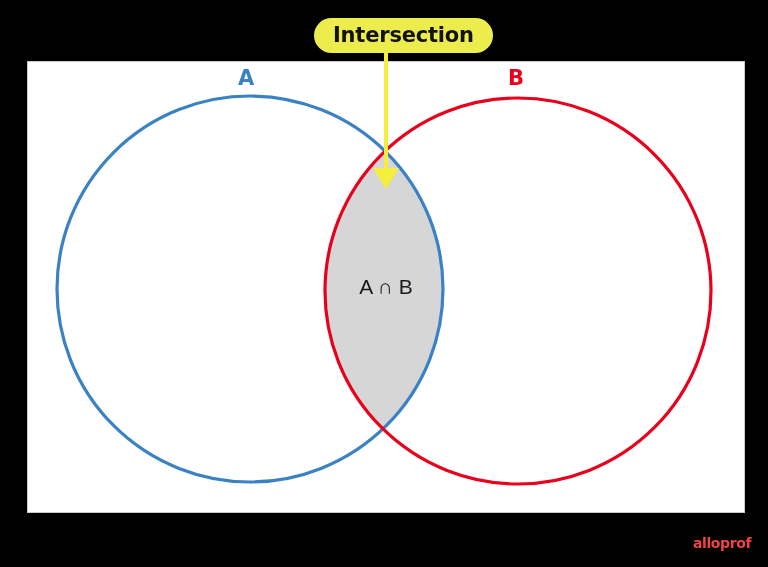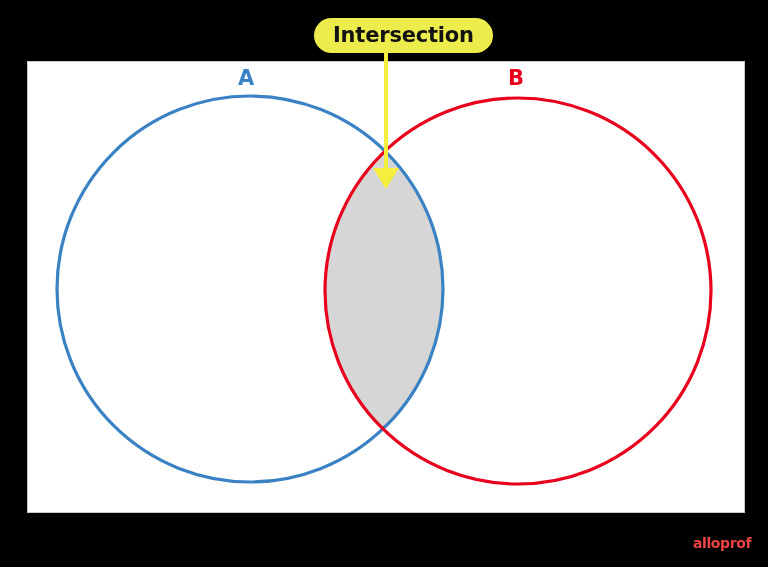--- a/index.html
+++ b/index.html
@@ -145,16 +145,17 @@
     </g>
   </svg>
 
   <div id="pill">
     <span id="pill-label">Intersection</span>
   </div>
 
   <div id="label-a" class="set-label">A</div>
   <div id="label-b" class="set-label">B</div>
 
+  <div id="intersection-text">A ∩ B</div>
 
   <div id="watermark">alloprof</div>
 
 </div>
 
 </body></html>

